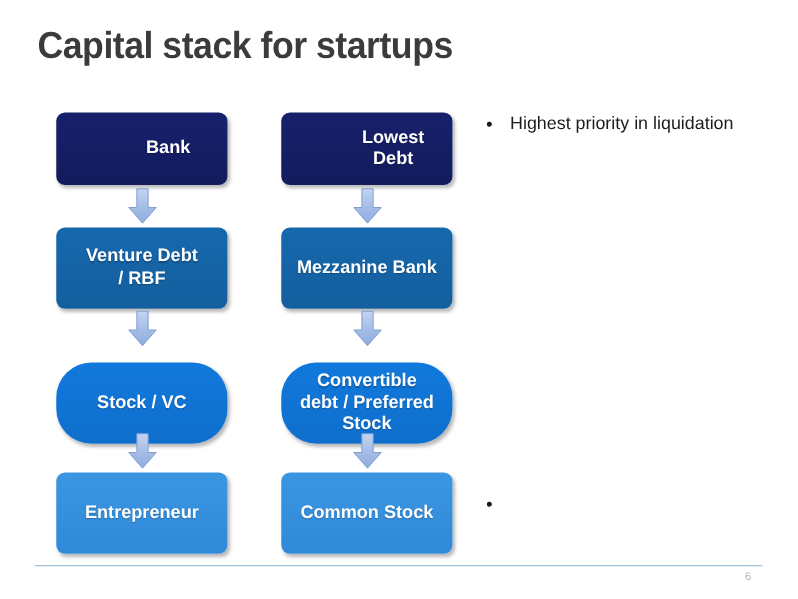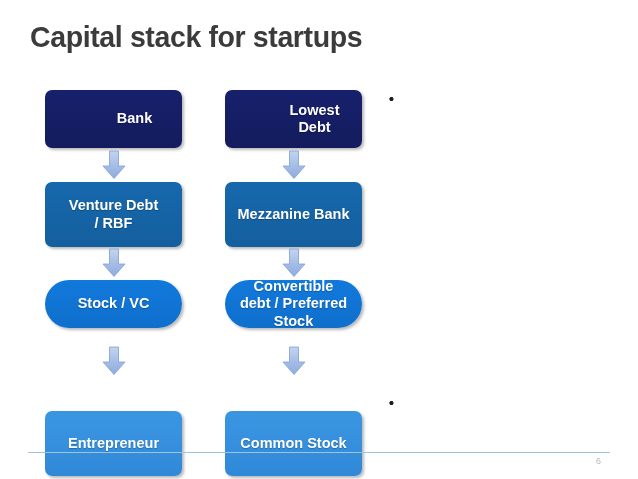--- a/index.html
+++ b/index.html
@@ -59,27 +59,27 @@
     display: flex;
     align-items: center;
     justify-content: center;
     box-sizing: border-box;
     padding: 4px 6px;
     box-shadow: 2px 2px 3px rgba(0,0,0,0.28);
     text-shadow: 0 1px 1px rgba(0,0,0,0.25);
   }
   .node.row0 { top: 0px;   height: 58px; }
   .node.row1 { top: 92px;  height: 65px; }
-  .node.row2 { top: 190px; height: 48px; border-radius: 28px; }
+  .node.row2 { top: 200px; height: 65px; border-radius: 28px; }
   .node.row3 { top: 288px; height: 65px; }
 
   .tier-0 { background: linear-gradient(180deg,#17206b 0%, #141c5e 100%); padding-left: 48px; }
   .tier-1 { background: linear-gradient(180deg,#1668ad 0%, #145f9e 100%); }
   .tier-2 { background: linear-gradient(180deg,#1179dc 0%, #0f6fcc 100%); }
-  .tier-3 { background: linear-gradient(180deg,#3b96e2 0%, #3089d8 100%); margin-top: 33px; }
+  .tier-3 { background: linear-gradient(180deg,#3b96e2 0%, #3089d8 100%); }
 
   
   .arrow {
     position: absolute;
     left: 50%;
     margin-left: -15px;
     width: 30px;
     height: 30px;
   }
   .arrow.a0 { top: 60px; }
@@ -226,21 +226,21 @@
         </svg></div>
       <div class="node row3 tier-3">
         <span>Common Stock</span>
       </div>
     </div>
 </div>
 
 <div class="bullets" id="bullets-top">
   <ul>
       <li><span class="bullet-dot">•</span></li>
-      <li><span class="bullet-dot">•</span></li>
+      <li><span class="bullet-dot">•</span><span>Highest priority in liquidation</span></li>
     </ul>
 </div>
 
 <div class="bullets" id="bullets-bottom">
   <ul>
       <li><span class="bullet-dot">•</span></li>
       <li><span class="bullet-dot">•</span></li>
     </ul>
 </div>
 

